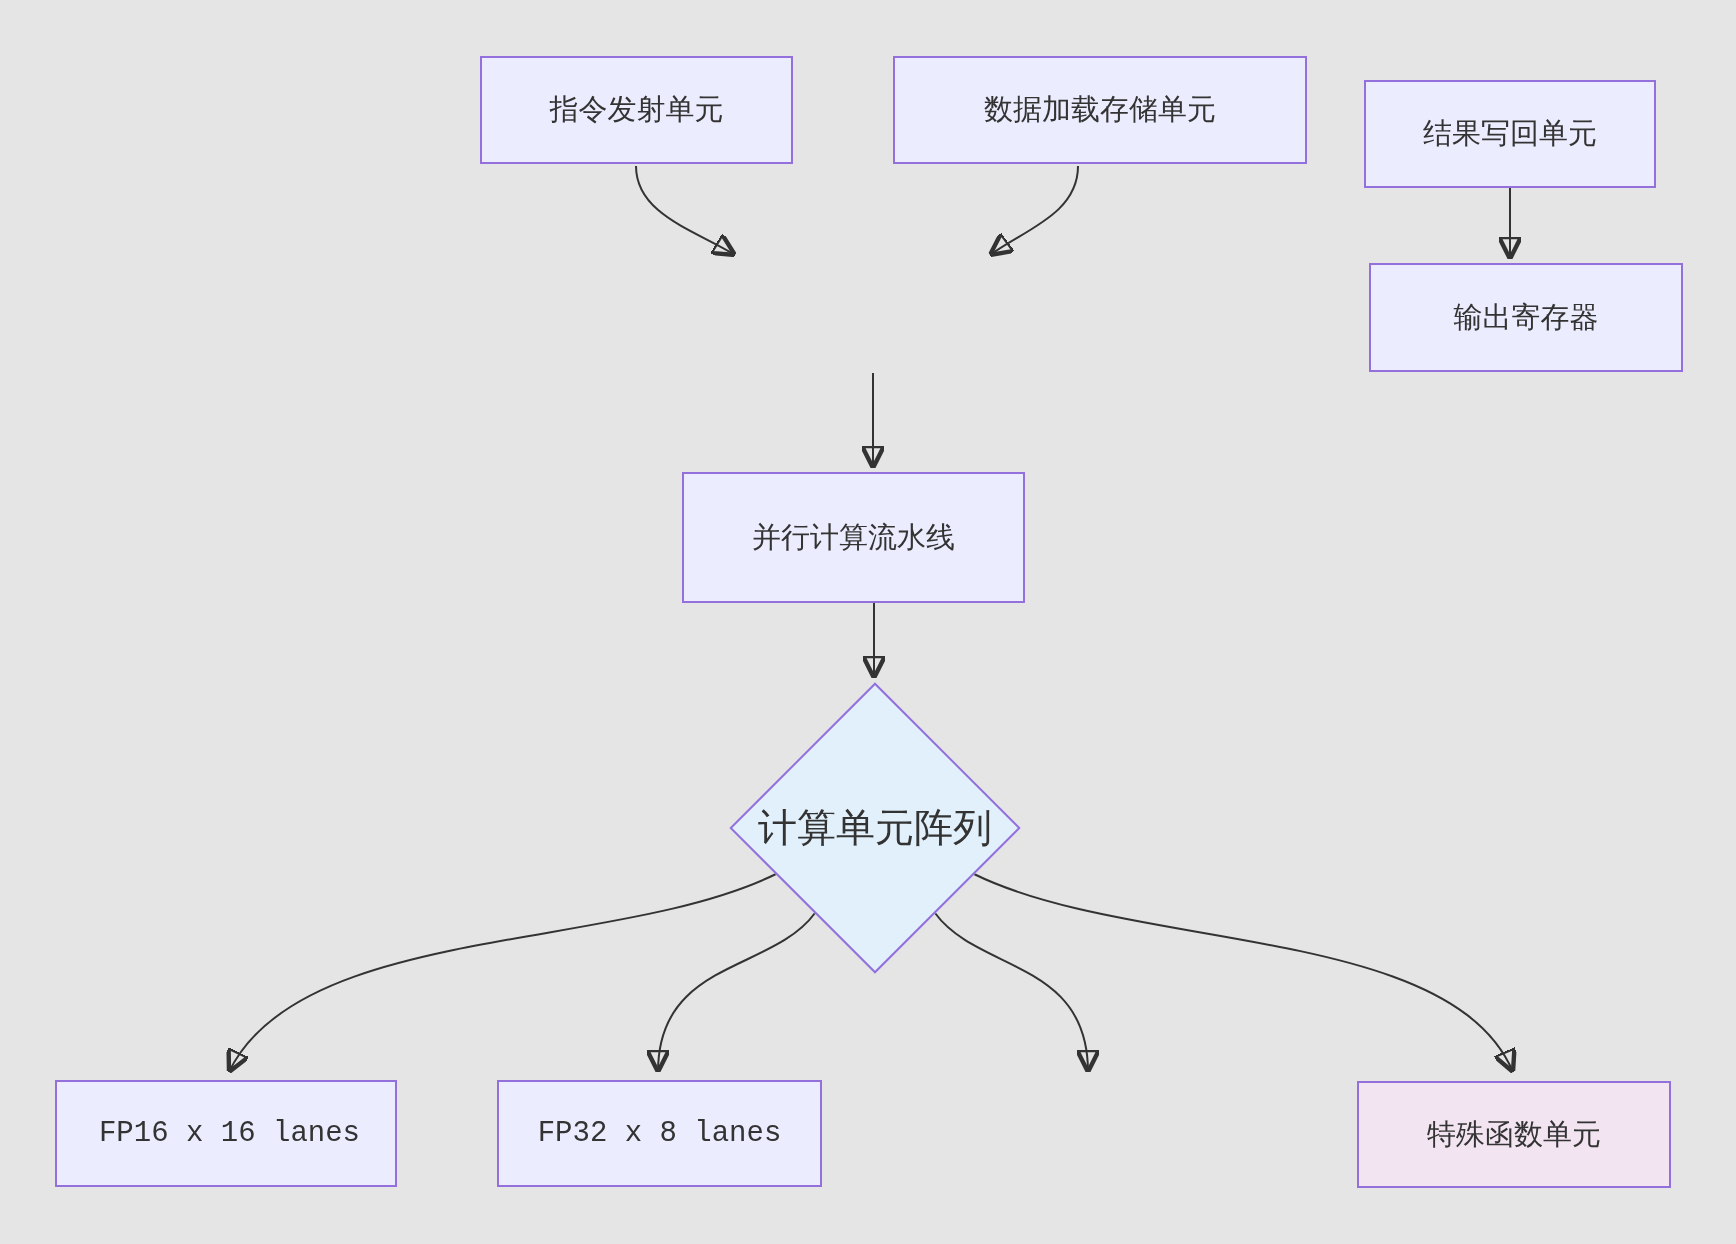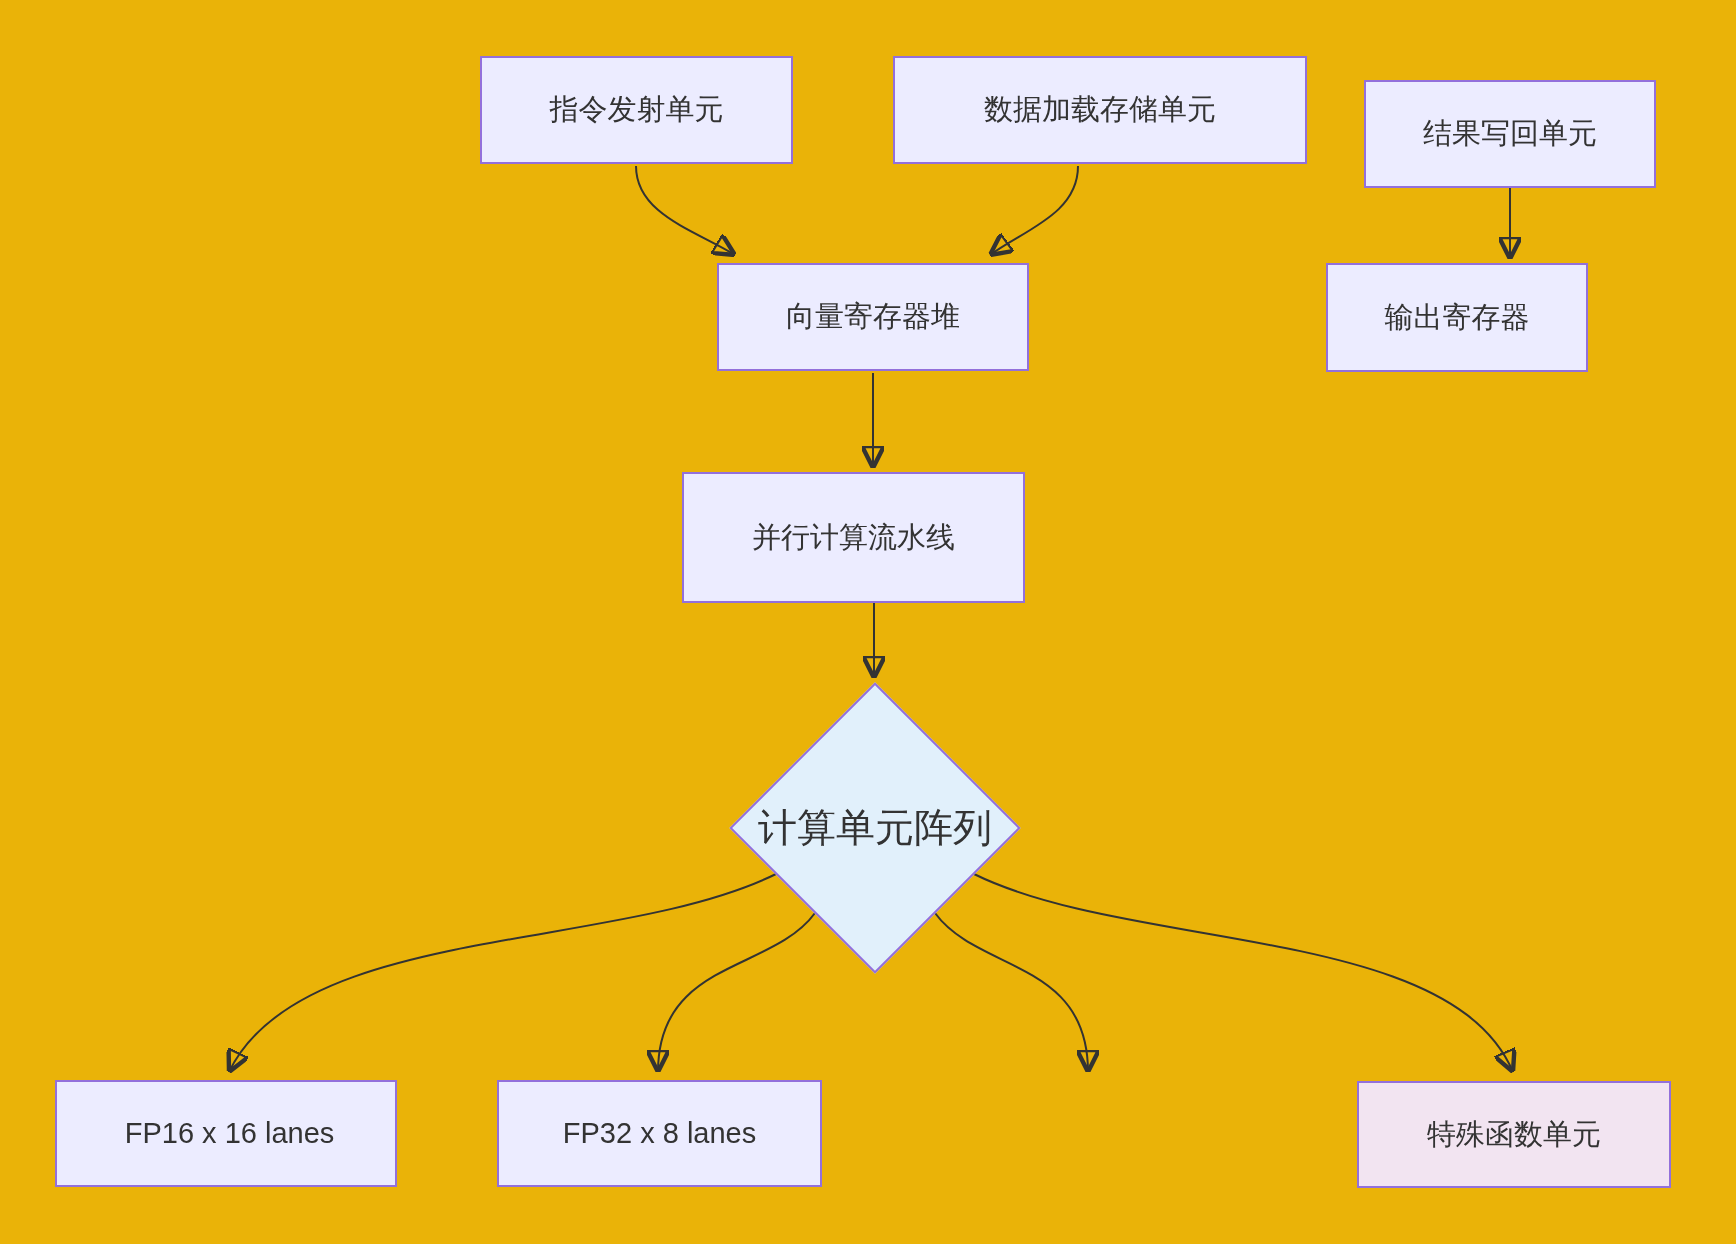--- a/index.html
+++ b/index.html
@@ -4,22 +4,22 @@
 <style>
   html, body {
     margin: 0;
     padding: 0;
     background: #ffffff;
   }
   .canvas {
     position: relative;
     width: 1736px;
     height: 1244px;
-    background: #eab308;
-    font-family: Liberation Sans, sans-serif;
+    background: #e5e5e5;
+    font-family: Liberation Mono, monospace;
     overflow: hidden;
   }
   .edge-layer {
     position: absolute;
     left: 0;
     top: 0;
     width: 1736px;
     height: 1244px;
   }
   .edge-layer path {
@@ -40,21 +40,21 @@
     text-align: center;
     white-space: nowrap;
   }
   .node.pink { background: #F2E4F1; }
 
   
   #n-issue     { left: 480px;  top: 56px;   width: 313px; height: 108px; }
   #n-loadstore { left: 893px;  top: 56px;   width: 414px; height: 108px; }
   #n-writeback { left: 1364px; top: 56px;   width: 292px; height: 108px; margin-top: 24px; }
   #n-vrf       { left: 717px;  top: 263px;  width: 312px; height: 108px; }
-  #n-outreg    { left: 1326px; top: 263px;  width: 262px; height: 109px; }
+  #n-outreg    { left: 1369px; top: 263px;  width: 314px; height: 109px; }
   #n-pipeline  { left: 682px;  top: 472px;  width: 343px; height: 131px; }
   #n-fp16      { left: 55px;   top: 1080px; width: 342px; height: 107px; padding-left: 7px; }
   #n-fp32      { left: 497px;  top: 1080px; width: 325px; height: 107px; }
   #n-int32     { left: 921px;  top: 1080px; width: 337px; height: 107px; }
   #n-sfu       { left: 1357px; top: 1081px; width: 314px; height: 107px; }
 
   
   .diamond-shape {
     position: absolute;
     left: 772px;
@@ -107,23 +107,20 @@
   </div>
 
   <div class="node" id="n-loadstore">
     <span>数据加载存储单元</span>
   </div>
 
   <div class="node" id="n-writeback">
     <span>结果写回单元</span>
   </div>
 
-  <div class="node" id="n-vrf">
-    <span>向量寄存器堆</span>
-  </div>
 
   <div class="node" id="n-outreg">
     <span>输出寄存器</span>
   </div>
 
   <div class="node" id="n-pipeline">
     <span>并行计算流水线</span>
   </div>
 
   <div class="diamond-shape"></div>

